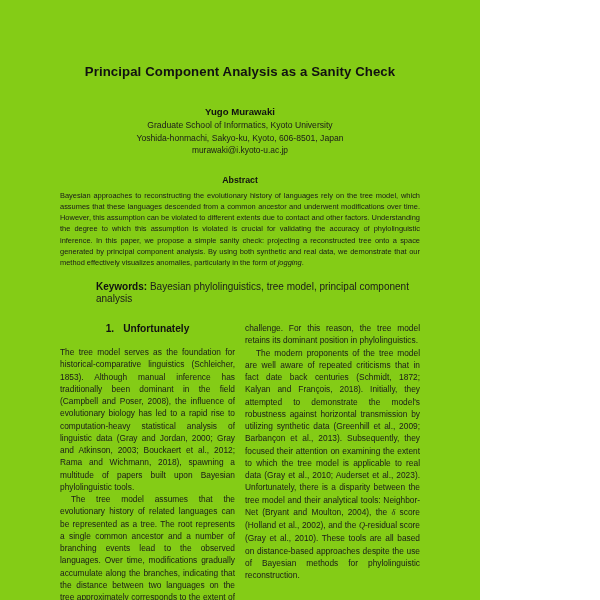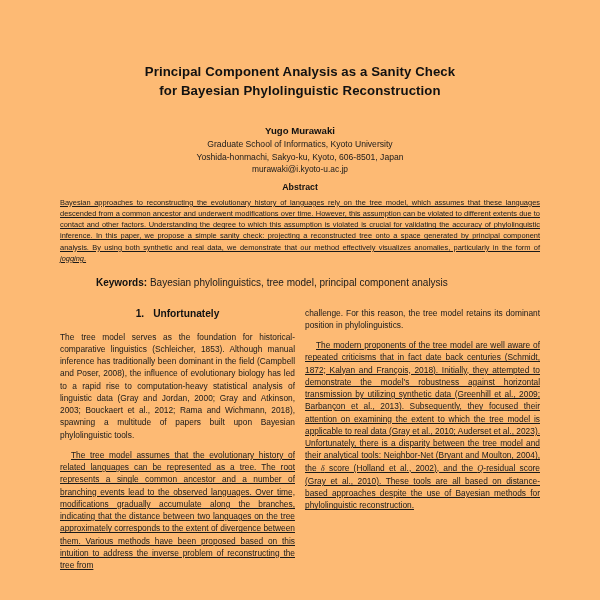--- a/index.html
+++ b/index.html
@@ -12,23 +12,23 @@
     width: 600px;
     height: 600px;
     overflow: hidden;
     font-family: "Liberation Sans", sans-serif;
     color: #000000;
     -webkit-font-smoothing: antialiased;
   }
 
   .page {
     position: relative;
-    width: 600px;
+    width: 480px;
     height: 600px;
-    background: #fdba74;
+    background: #84cc16;
     box-sizing: border-box;
     padding: 0 60px;
     overflow: hidden;
   }
 
   
   .title-block {
     padding-top: 62px;
     text-align: center;
   }
@@ -57,37 +57,36 @@
     color: #1a1a1a;
   }
   .email-line {
     font-size: 8.4px;
     line-height: 12.6px;
     color: #1a1a1a;
   }
 
   
   .abstract-block {
-    margin-top: 5px;
+    margin-top: 17px;
   }
   .abstract-heading {
     text-align: center;
     font-size: 8.8px;
     font-weight: bold;
     line-height: 13px;
     margin-bottom: 3px;
     color: #111;
   }
   .abstract-body {
     font-size: 7.45px;
     line-height: 11.2px;
     text-align: justify;
     text-justify: inter-word;
     color: #1a1a1a;
-    text-decoration: underline;
   }
   .abstract-body .it { font-style: italic; }
 
   
   .keywords-block {
     margin-top: 13px;
     font-size: 10px;
     line-height: 11.5px;
     color: #1a1a1a;
     margin-left: 36px;
@@ -124,33 +123,31 @@
   .para {
     font-size: 8.35px;
     line-height: 12.25px;
     text-align: justify;
     text-justify: inter-word;
     color: #1a1a1a;
     margin: 0;
   }
   .para + .para {
     text-indent: 11px;
-    margin-top: 8px;
-    text-decoration: underline;
+    margin-top: 0;
   }
   .para .math { font-style: italic; font-family: "Liberation Serif", serif; }
 </style>
 </head>
 <body>
 
 <div class="page">
 
   <div class="title-block">
     <div class="title-line">Principal Component Analysis as a Sanity Check</div>
-    <div class="title-line">for Bayesian Phylolinguistic Reconstruction</div>
   </div>
 
   <div class="author-block">
     <div class="author-name">Yugo Murawaki</div>
     <div class="affil-line">Graduate School of Informatics, Kyoto University</div>
     <div class="affil-line">Yoshida-honmachi, Sakyo-ku, Kyoto, 606-8501, Japan</div>
     <div class="email-line">murawaki@i.kyoto-u.ac.jp</div>
   </div>
 
   <div class="abstract-block">

